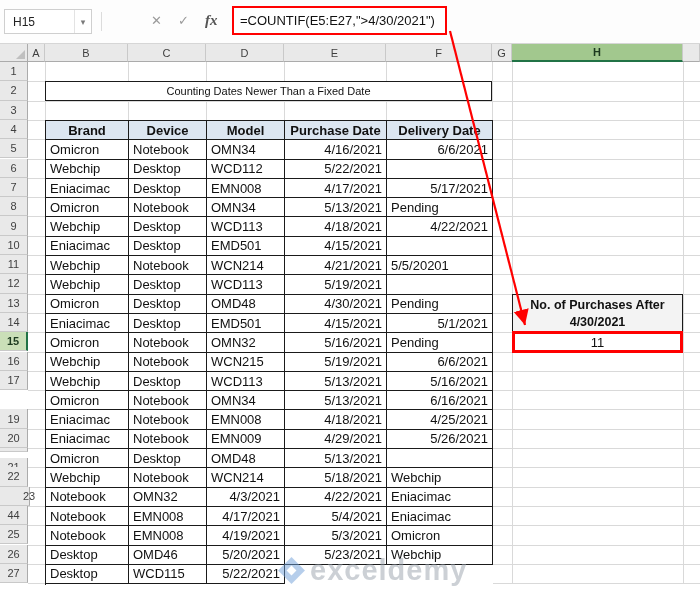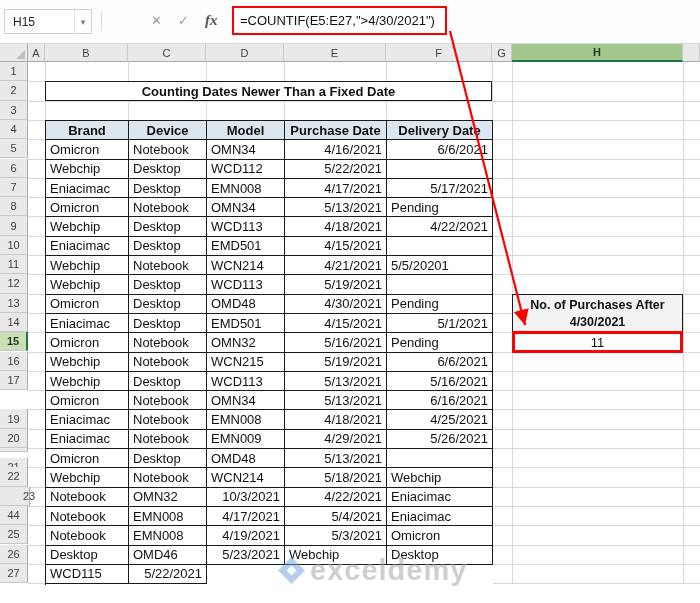--- a/index.html
+++ b/index.html
@@ -22,21 +22,21 @@
   .corner { position:absolute; left:0; top:44px; width:28px; height:18px; background:#e9e9e9; border-right:1px solid #ababab; border-bottom:1px solid #ababab; z-index:2; }
   .corner:after { content:""; position:absolute; right:2px; bottom:2px; border-left:9px solid transparent; border-bottom:9px solid #c0c0c0; }
   .colhdr { position:absolute; top:44px; height:18px; background:#e9e9e9; border-right:1px solid #c9c9c9; border-bottom:1px solid #ababab; font-size:11px; color:#3f3f3f; display:flex; align-items:center; justify-content:center; z-index:2; }
   .colhdr.sel { background:#a2c88e; border-bottom:2px solid #217346; color:#1d3a1f; font-weight:bold; }
   .rowhdr { position:absolute; left:0; width:28px; background:#e9e9e9; border-right:1px solid #ababab; border-bottom:1px solid #c9c9c9; font-size:11px; color:#3f3f3f; display:flex; align-items:center; justify-content:center; z-index:2; }
   .rowhdr.sel { background:#cadfb8; border-right:2px solid #217346; color:#1d3a1f; font-weight:bold; }
   .vline { position:absolute; width:1px; background:#d9d9d9; z-index:0; }
   .hline { position:absolute; height:1px; background:#d9d9d9; z-index:0; }
 
   
-  .banner { position:absolute; left:45px; top:81px; width:447px; height:20px; border:1px solid #1a1a1a; background:#fff; display:flex; align-items:center; justify-content:center; font-size:13px; font-weight:700; color:#111; z-index:2; }
+  .banner { position:absolute; left:45px; top:81px; width:447px; height:20px; border:1px solid #1a1a1a; background:#fff; display:flex; align-items:center; justify-content:center; font-size:11px; font-weight:400; color:#111; z-index:2; }
 
   
   #table { position:absolute; left:45px; top:120px; width:448px; height:465px; display:grid; grid-template-columns:83px 78px 78px 102px 106px; grid-auto-rows:19.3px; border-left:1px solid #1a1a1a; border-top:1px solid #1a1a1a; background:#fff; z-index:2; }
   .tcell { border-right:1px solid #1a1a1a; border-bottom:1px solid #1a1a1a; font-size:13px; color:#111; display:flex; align-items:center; padding:0 4px; white-space:nowrap; overflow:hidden; }
   .tcell.hdr { background:#dce6f1; font-weight:bold; justify-content:center; }
   .tcell.right { justify-content:flex-end; }
 
   
   .panel-label { position:absolute; left:512px; top:294px; width:171px; height:39px; border:1.5px solid #1a1a1a; background:#f3f3f3; display:flex; flex-direction:column; align-items:center; justify-content:center; font-weight:bold; font-size:12.5px; line-height:17px; color:#111; text-align:center; z-index:2; }
   .panel-value { position:absolute; left:512px; top:331px; width:171px; height:22px; border:3px solid #ff0000; background:#fff; display:flex; align-items:center; justify-content:center; font-size:13px; color:#111; z-index:2; }
@@ -167,35 +167,36 @@
         <div class="tcell">OMD48</div>
         <div class="tcell right">5/13/2021</div>
         <div class="tcell"></div>
         <div class="tcell">Webchip</div>
         <div class="tcell">Notebook</div>
         <div class="tcell">WCN214</div>
         <div class="tcell right">5/18/2021</div>
         <div class="tcell">Webchip</div>
         <div class="tcell">Notebook</div>
         <div class="tcell">OMN32</div>
-        <div class="tcell right">10/3/2021</div>
+        <div class="tcell right">4/3/2021</div>
         <div class="tcell right">4/22/2021</div>
         <div class="tcell">Eniacimac</div>
         <div class="tcell">Notebook</div>
         <div class="tcell">EMN008</div>
         <div class="tcell right">4/17/2021</div>
         <div class="tcell right">5/4/2021</div>
         <div class="tcell">Eniacimac</div>
         <div class="tcell">Notebook</div>
         <div class="tcell">EMN008</div>
         <div class="tcell right">4/19/2021</div>
         <div class="tcell right">5/3/2021</div>
         <div class="tcell">Omicron</div>
         <div class="tcell">Desktop</div>
         <div class="tcell">OMD46</div>
+        <div class="tcell right">5/20/2021</div>
         <div class="tcell right">5/23/2021</div>
         <div class="tcell">Webchip</div>
         <div class="tcell">Desktop</div>
         <div class="tcell">WCD115</div>
         <div class="tcell right">5/22/2021</div>
       </div>
 
     <div class="panel-label">
       <span>No. of Purchases After</span>
       <span>4/30/2021</span>

